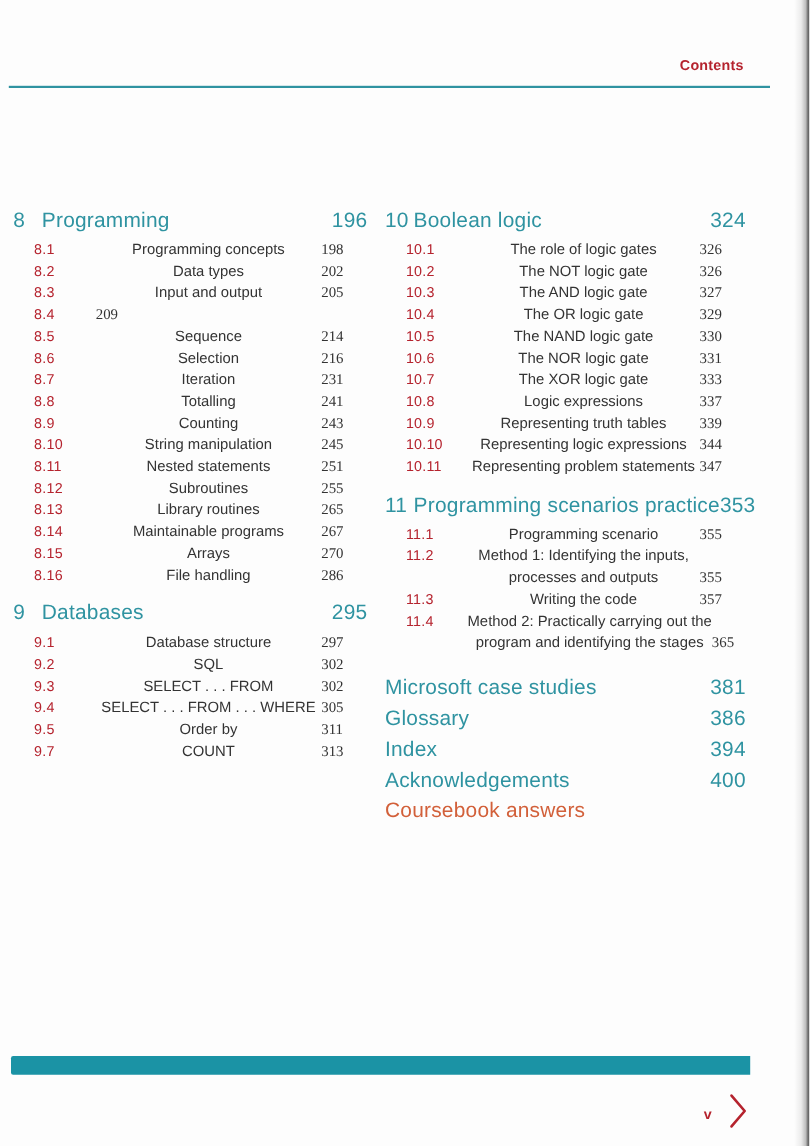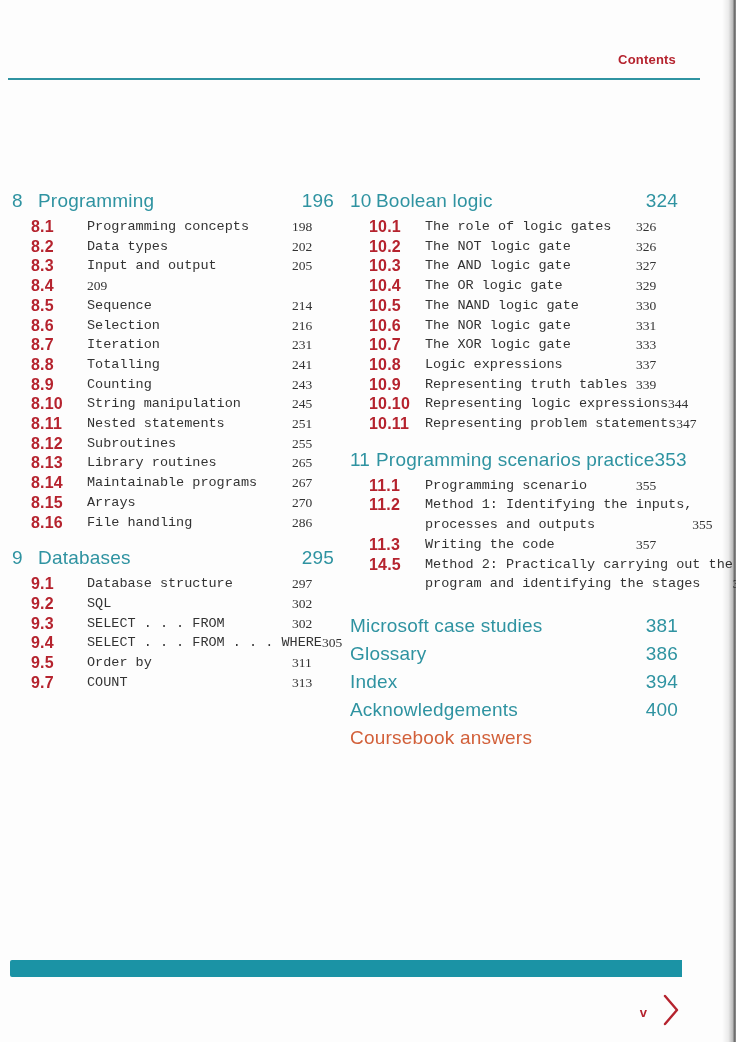--- a/index.html
+++ b/index.html
@@ -38,24 +38,24 @@
     color:var(--teal,#2f93a1); font-size:19px; line-height:26px;
     letter-spacing:0.2px; margin-bottom:3px; white-space:nowrap;
   }
   .ch-page{text-align:left;}
 
   .sec{
     display:grid; grid-template-columns:56px 1fr 42px;
     padding-left:19px; font-size:13.5px; line-height:19.7px;
   }
   .sec-num{
-    font-weight:bold; font-size:16px; color:var(--red,#b5232e);
+    font-weight:normal; font-size:13px; color:var(--red,#b5232e);
     letter-spacing:0.2px;
   }
-  .sec-title{font-family:Liberation Mono, monospace; color:var(--ink,#333);}
+  .sec-title{font-family:Liberation Sans, sans-serif; color:var(--ink,#333);text-align:center;}
   .sec-line{white-space:nowrap;}
   .sec-page{
     font-family:"Liberation Serif", serif; color:var(--ink,#333);
     align-self:end;
   }
 
   .backmatter{margin-top:18px;}
   .bm-row{
     display:flex; justify-content:space-between; align-items:baseline;
     font-size:19px; line-height:28px; color:var(--teal,#2f93a1);
@@ -364,21 +364,21 @@
               <div class="sec-page">355</div>
             </div>
             <div class="sec">
               <div class="sec-num">11.3</div>
               <div class="sec-title">
                 <div class="sec-line">Writing the code</div>
               </div>
               <div class="sec-page">357</div>
             </div>
             <div class="sec">
-              <div class="sec-num">14.5</div>
+              <div class="sec-num">11.4</div>
               <div class="sec-title">
                 <div class="sec-line">Method 2: Practically carrying out the</div>
                 <div class="sec-line">program and identifying the stages</div>
               </div>
               <div class="sec-page">365</div>
             </div>
           </div>
         </div>
       <div class="backmatter">
           <div class="bm-row">

